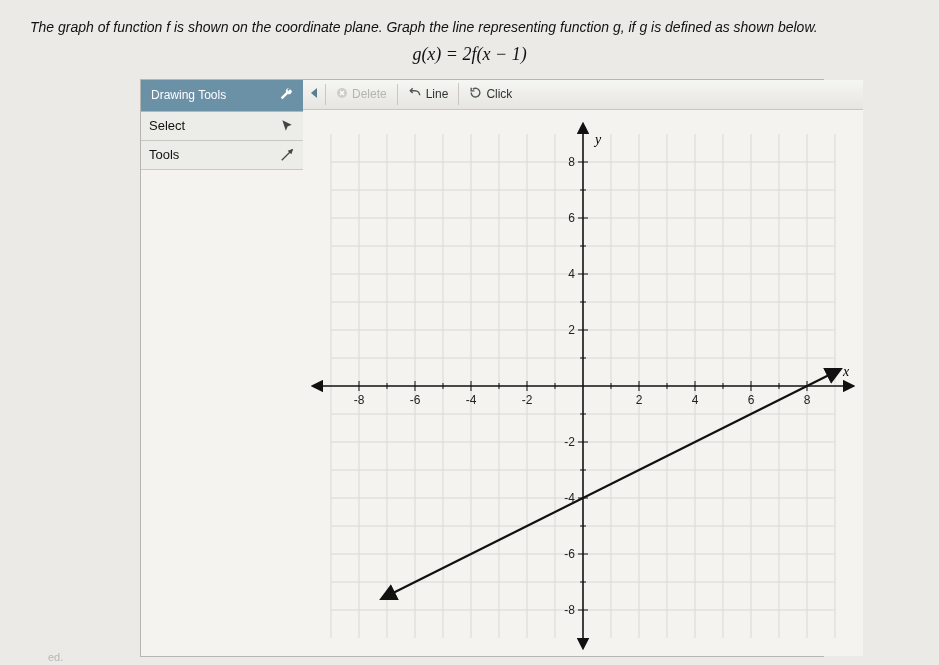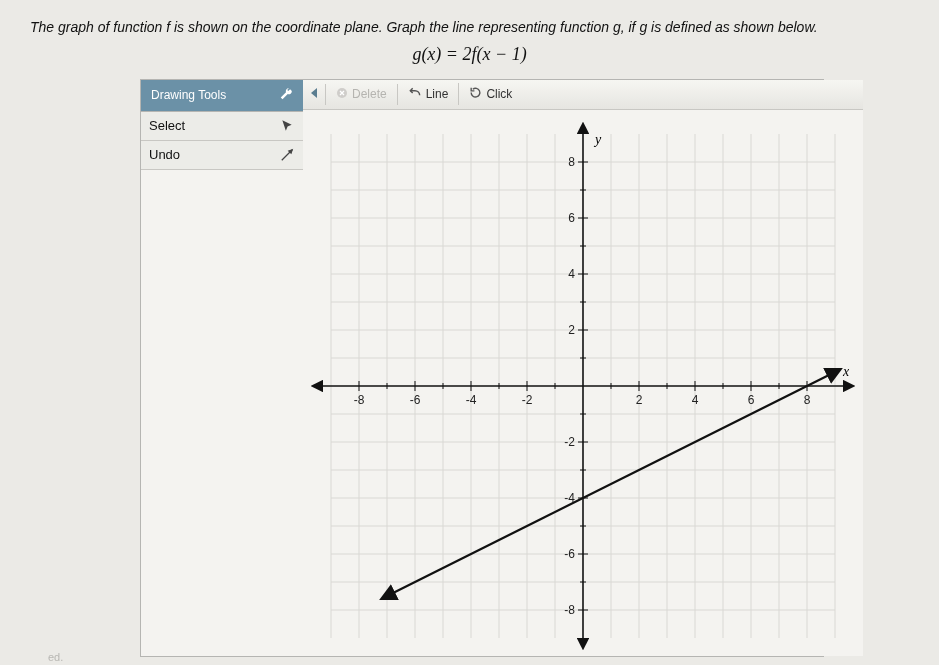--- a/index.html
+++ b/index.html
@@ -96,21 +96,21 @@
     </div>
     <div class="tool-row">
       <span>Select</span>
       <span class="ico">
         <svg width="14" height="14" viewBox="0 0 24 24" fill="#444">
             <path d="M4 2l6 18 3-7 7-3z"></path>
           </svg>
       </span>
     </div>
     <div class="tool-row">
-      <span>Undo</span>
+      <span>Tools</span>
       <span class="ico">
         <svg width="14" height="14" viewBox="0 0 24 24" stroke="#444" stroke-width="2" fill="none">
             <line x1="3" y1="21" x2="21" y2="3"></line>
             <polygon points="21,3 15,5 19,9" fill="#444"></polygon>
           </svg>
       </span>
     </div>
   </div>
 
   <div class="canvas-col">

